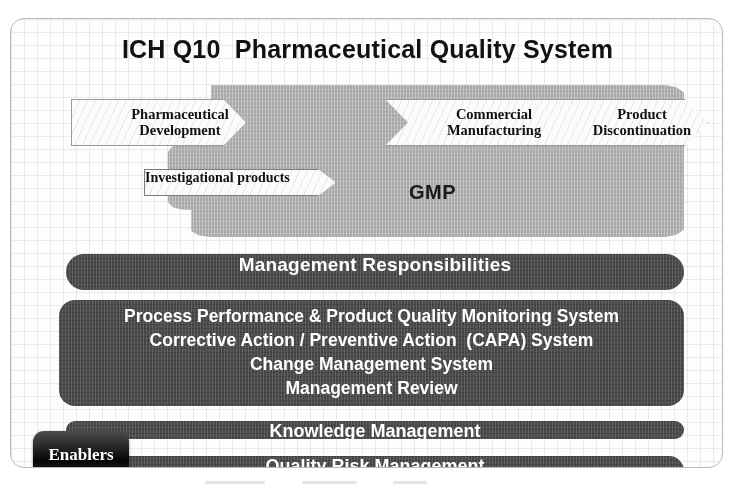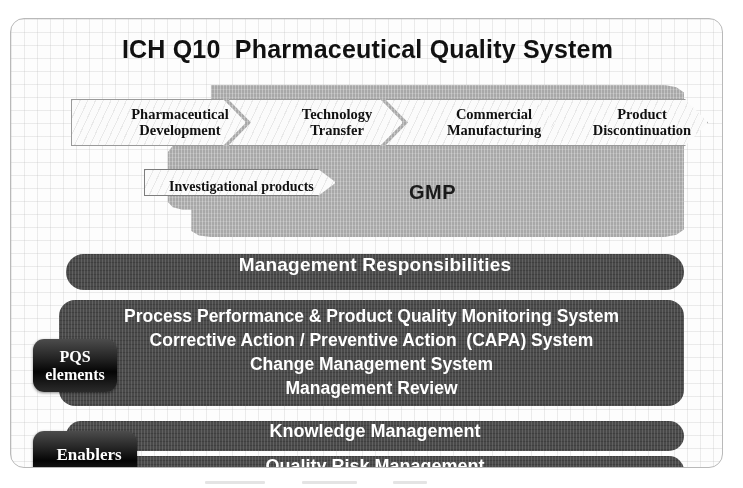--- a/index.html
+++ b/index.html
@@ -87,60 +87,60 @@
 
   
   .inv-arrow{
     position:absolute;left:133px;top:150px;width:192px;height:27px;
     background:#fbfbfb;
     background-image:repeating-linear-gradient(115deg,
         rgba(190,190,190,.30) 0 1px, transparent 1px 7px);
     border:1px solid #7d7d7d;box-sizing:border-box;
     -webkit-clip-path:polygon(0 0,174px 0,192px 50%,174px 100%,0 100%);
     clip-path:polygon(0 0,174px 0,192px 50%,174px 100%,0 100%);
-    display:flex;align-items:flex-end;
+    display:flex;align-items:flex-start;
     font-family:"Liberation Serif",serif;
     font-weight:bold;font-size:14px;color:#111;
-    padding-left:24px;
+    padding-left:0;
   }
 
   
   .bar{
     position:absolute;
     background-color:#4a4a4a;
     background-image:
       repeating-linear-gradient(to right, rgba(255,255,255,.13) 0 1px, transparent 1px 3px),
       repeating-linear-gradient(to bottom, rgba(0,0,0,.16) 0 1px, transparent 1px 4px);
     color:#fff;font-weight:bold;
     display:flex;justify-content:center;
     text-align:center;
   }
   .bar-mgmt{left:55px;top:235px;width:618px;height:36px;border-radius:18px;
             font-size:19px;letter-spacing:.2px;}
   .bar-pqs{left:48px;top:281px;width:625px;height:106px;border-radius:16px;
            flex-direction:column;font-size:17.5px;line-height:1.36;
            justify-content:center;}
   .bar-pqs .ln{display:block;white-space:pre;}
-  .bar-know{left:55px;top:402px;width:618px;height:30px;border-radius:15px;
+  .bar-know{left:55px;top:402px;width:618px;height:18px;border-radius:15px;
             font-size:18px;}
   .bar-risk{left:55px;top:437px;width:618px;height:30px;border-radius:15px;
             font-size:18px;}
 
   
   .badge{
     position:absolute;border-radius:11px;
     background:linear-gradient(to bottom,#4c4c4c 0%,#222 38%,#050505 62%,#2b2b2b 100%);
     color:#fff;
     display:flex;align-items:center;justify-content:center;
     text-align:center;line-height:1.1;
     font-family:"Liberation Serif",serif;font-weight:bold;
     box-shadow:0 1px 3px rgba(0,0,0,.45);
   }
   .badge-pqs{left:22px;top:320px;width:84px;height:53px;font-size:16px;}
-  .badge-enablers{left:22px;top:412px;width:96px;height:48px;font-size:17px;padding-left:8px;}
+  .badge-enablers{left:22px;top:412px;width:96px;height:48px;font-size:17px;}
   .badge span{display:block;white-space:pre-line;}
 
   
   .artifact{position:absolute;height:3px;background:#e4e4e4;border-radius:1px;}
 </style>
 </head>
 <body>
 
 <div id="figure">
 
@@ -148,24 +148,20 @@
 
     <div class="title">ICH Q10  Pharmaceutical Quality System</div>
 
     <div class="gmp-shape"></div>
     <div class="gmp-label">GMP</div>
 
     <div class="arrow-row">
       <div class="arrow a1">
         <span>Pharmaceutical
 Development</span>
-      </div>
-      <div class="arrow a2">
-        <span>Technology
-Transfer</span>
       </div>
       <div class="arrow a3">
         <span>Commercial
 Manufacturing</span>
       </div>
       <div class="arrow a4">
         <span>Product
 Discontinuation</span>
       </div>
     </div>
@@ -178,24 +174,20 @@
       <span>Management Responsibilities</span>
     </div>
 
     <div class="bar bar-pqs">
       <span class="ln">Process Performance &amp; Product Quality Monitoring System</span>
       <span class="ln">Corrective Action / Preventive Action  (CAPA) System</span>
       <span class="ln">Change Management System</span>
       <span class="ln">Management Review</span>
     </div>
 
-    <div class="badge badge-pqs">
-      <span>PQS
-elements</span>
-    </div>
 
     <div class="bar bar-know">
       <span>Knowledge Management</span>
     </div>
     <div class="bar bar-risk">
       <span>Quality Risk Management</span>
     </div>
 
     <div class="badge badge-enablers">
       <span>Enablers</span>

